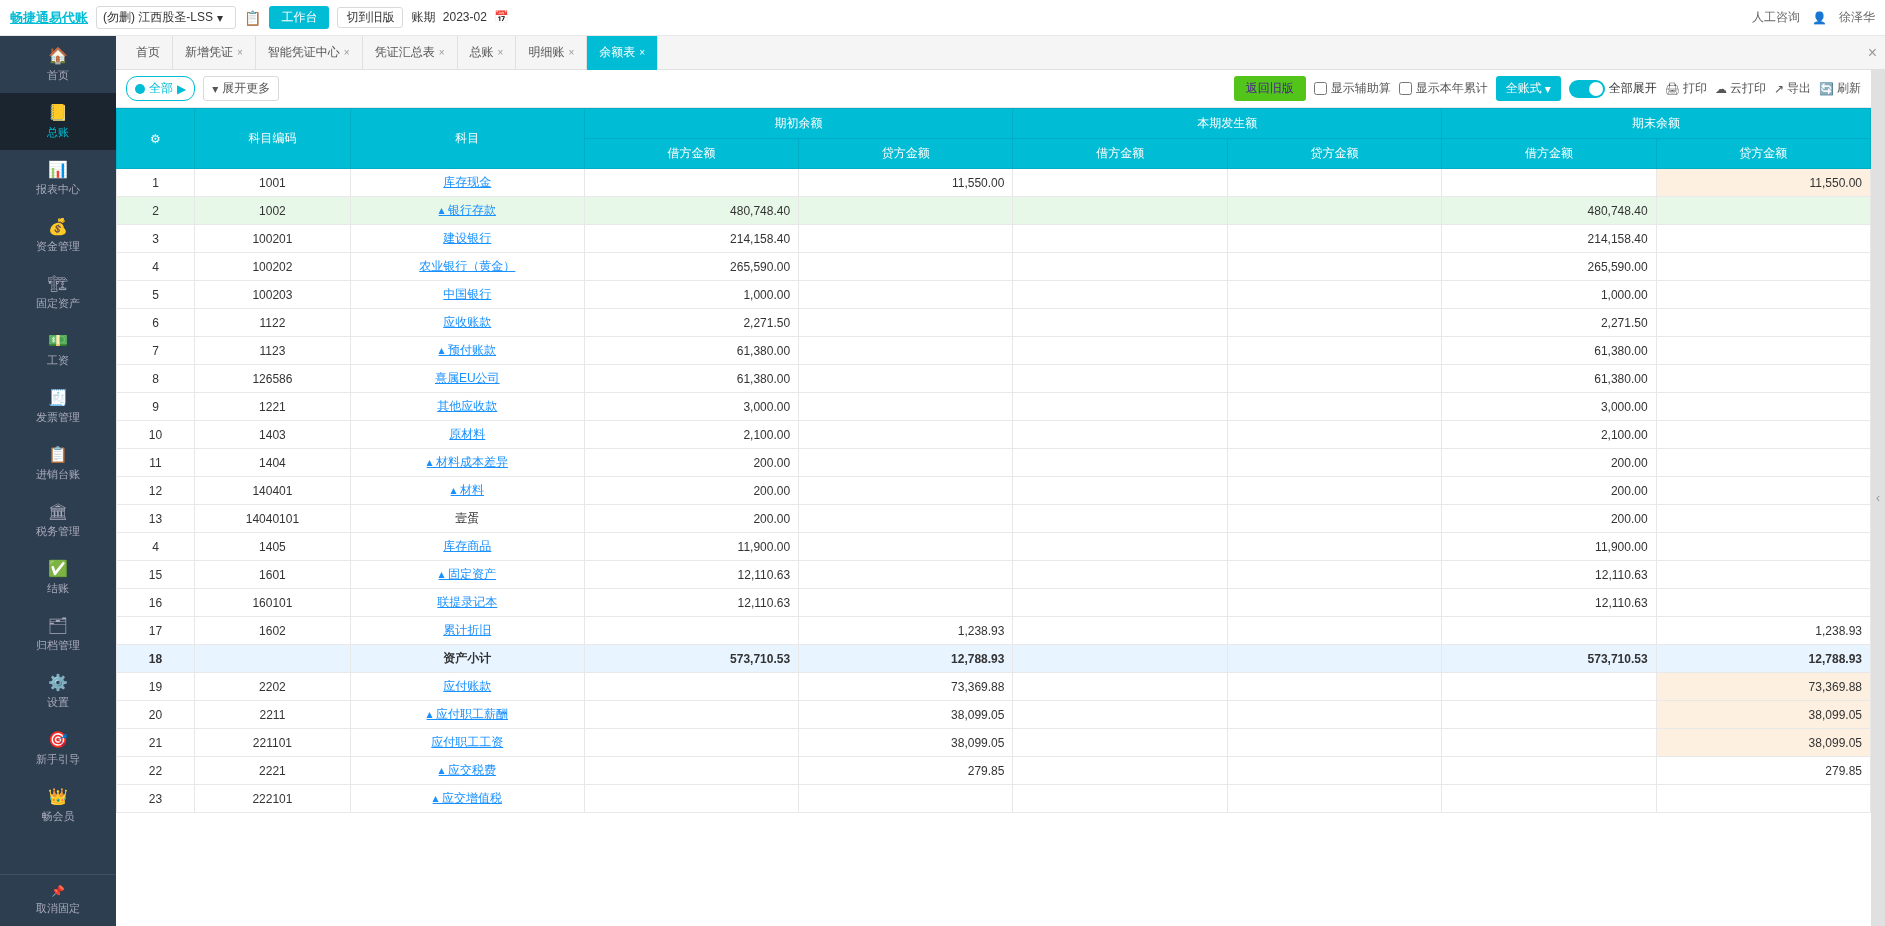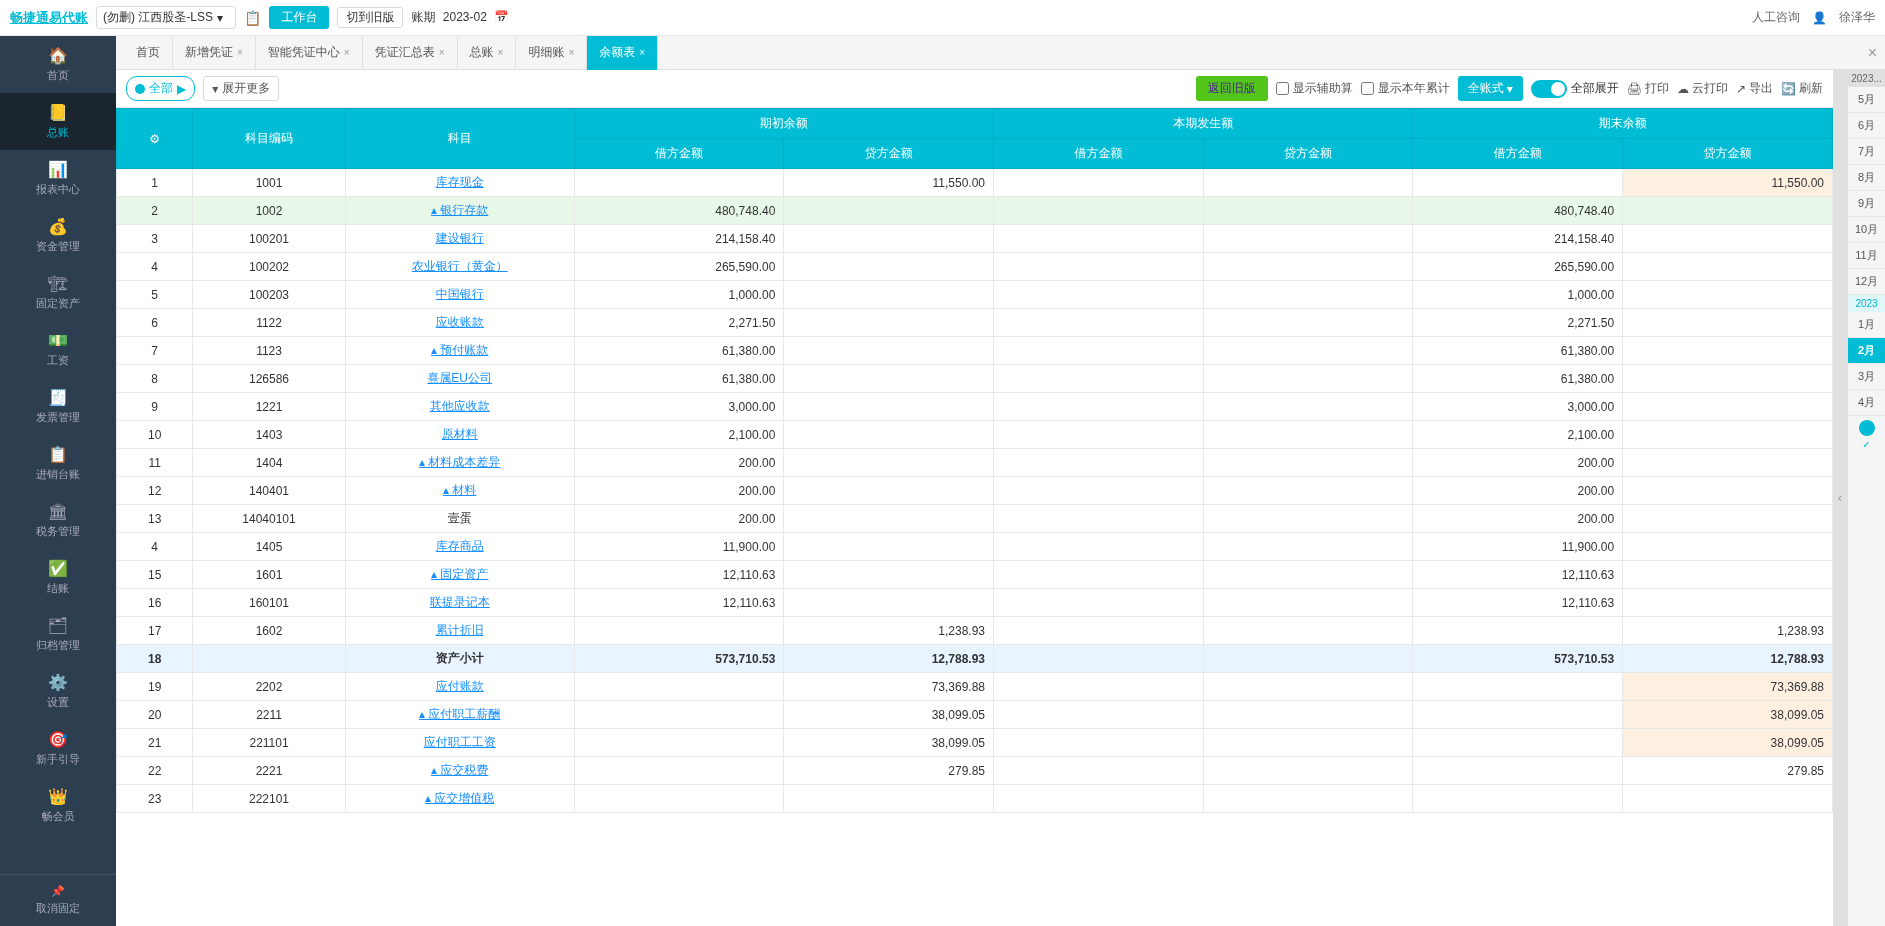--- a/index.html
+++ b/index.html
@@ -765,36 +765,16 @@
     <td class="amount" style=""></td>
   </tr>
               </tbody>
           </table>
         </div>
 
       </div>
 
       <div class="toggle-sidebar">‹</div>
 
-      <div class="date-sidebar">
-        <div class="date-year">2023...</div>
-        <div class="date-month">5月</div>
-        <div class="date-month">6月</div>
-        <div class="date-month">7月</div>
-        <div class="date-month">8月</div>
-        <div class="date-month">9月</div>
-        <div class="date-month">10月</div>
-        <div class="date-month">11月</div>
-        <div class="date-month">12月</div>
-        <div class="date-year current-year" style="background:#e0f7fa;color:#00bcd4;">2023</div>
-        <div class="date-month">1月</div>
-        <div class="date-month active">2月</div>
-        <div class="date-month">3月</div>
-        <div class="date-month">4月</div>
-        <div style="display:flex;flex-direction:column;align-items:center;gap:3px;padding:4px 2px;">
-          <span style="width:16px;height:16px;background:#00bcd4;border-radius:50%;display:inline-block;"></span>
-          <span style="font-size:10px;color:#00bcd4;">✓</span>
-        </div>
-      </div>
 
     </div>
   </div>
 </div>
 
 </body></html>

